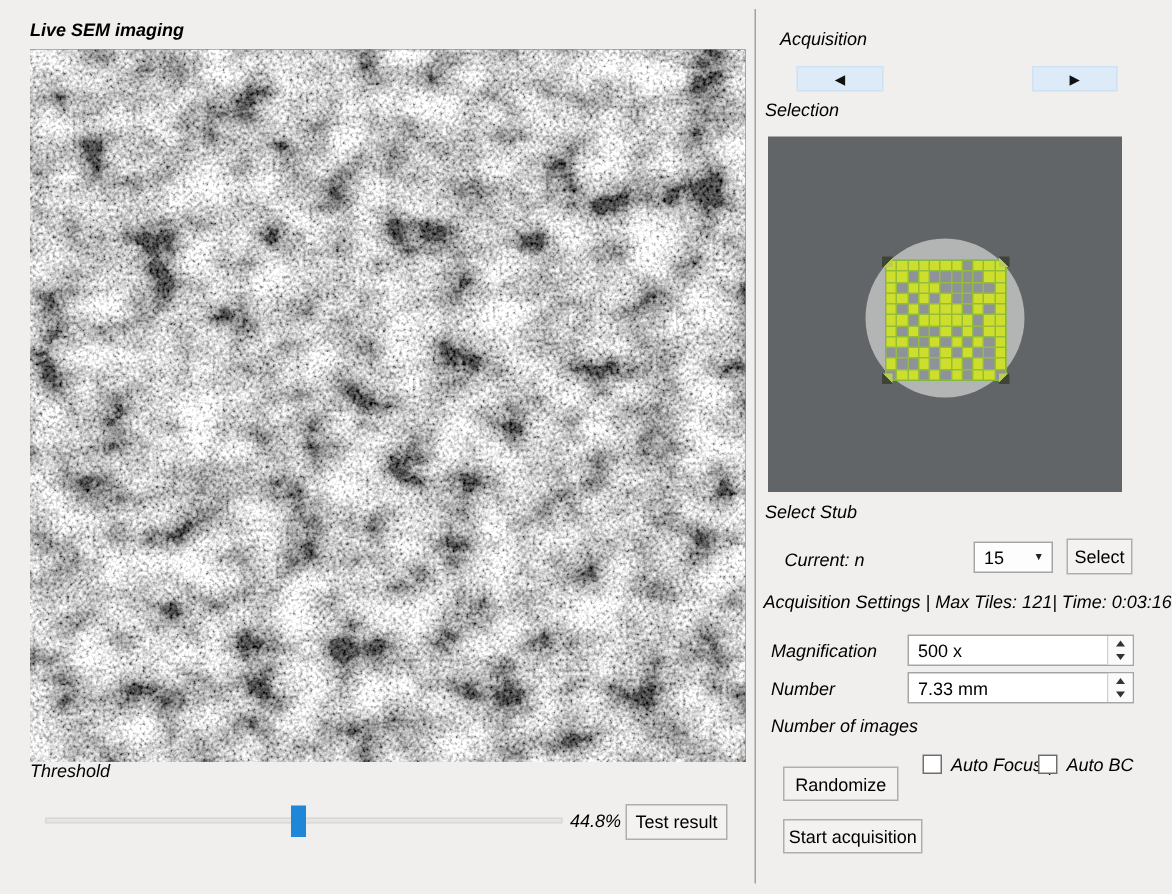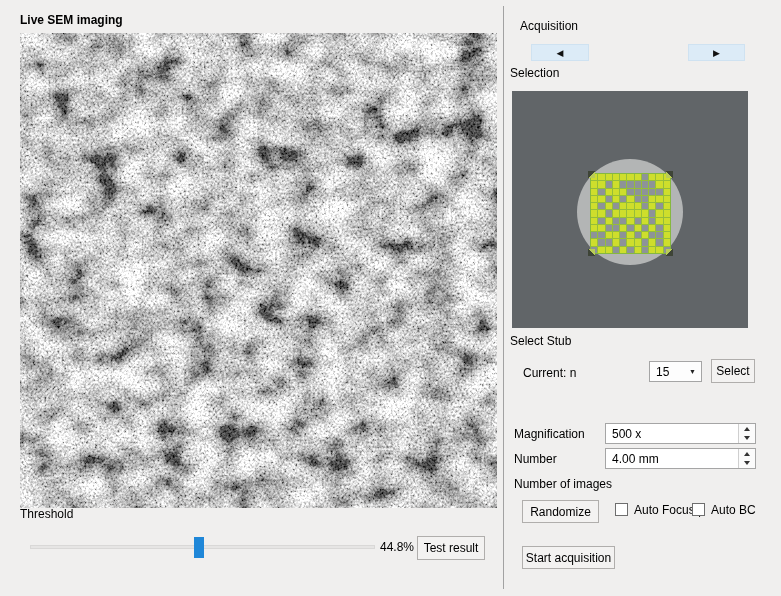--- a/index.html
+++ b/index.html
@@ -3,21 +3,21 @@
 <meta charset="utf-8">
 <style>
   * { margin:0; padding:0; box-sizing:border-box; }
   html,body { width:781px; height:596px; background:#f0efee; }
   #app {
     position:relative; width:781px; height:596px; background:#f0efee;
     font-family:"Liberation Sans", sans-serif; font-size:12px; color:#000;
     overflow:hidden;
   }
   .abs { position:absolute; }
-  .label { white-space:nowrap; }
+  .label { white-space:nowrap;font-style:italic; }
 
   
   .left-title { left:20px; top:13px; font-weight:bold; }
   .sem-wrap { left:20px; top:33px; width:477px; height:475px; background:#3a3a3a; overflow:hidden; }
   .sem-wrap svg { display:block; filter:contrast(1.35) brightness(1.02); }
 
   .threshold-label { left:20px; top:507px; }
   .slider-track { left:30px; top:545px; width:345px; height:4px; background:#e6e5e4; border:1px solid #d9d8d7; }
   .slider-handle { position:absolute; top:-9px; width:10px; height:21px; background:#1f87d8; }
   .threshold-value { left:380px; top:540px; }
@@ -62,21 +62,21 @@
   .field-label-2 { left:514px; top:477px; }
   .spinbox { left:605px; width:151px; height:21px; background:#fff; border:1px solid #a5a5a5;
              display:flex; align-items:center; }
   .spin-0 { top:423px; } .spin-1 { top:448px; } .spin-2 { top:473px; }
   .spin-value { flex:1; padding-left:6px; }
   .spin-col { width:17px; height:100%; border-left:1px solid #cfcfcf; display:flex; flex-direction:column; }
   .spin-btn { flex:1; display:flex; align-items:center; justify-content:center; background:#fbfbfb; }
   .tri-up { width:0; height:0; border-left:3px solid transparent; border-right:3px solid transparent; border-bottom:4px solid #333; }
   .tri-dn { width:0; height:0; border-left:3px solid transparent; border-right:3px solid transparent; border-top:4px solid #333; }
 
-  .randomize-btn { left:522px; top:500px; width:77px; height:23px; }
+  .randomize-btn { left:522px; top:511px; width:77px; height:23px; }
   .checkbox { width:13px; height:13px; background:#fff; border:1px solid #6e6e6e; }
   .cb1 { left:615px; top:503px; } .cb2 { left:692px; top:503px; }
   .cb1-label { left:634px; top:503px; } .cb2-label { left:711px; top:503px; }
 
   .start-btn { left:522px; top:546px; width:93px; height:23px; }
   .load-btn  { left:642px; top:546px; width:113px; height:23px; }
 </style>
 </head>
 <body>
 
@@ -255,37 +255,38 @@
 
   <div class="abs label stub-label">Select Stub</div>
   <div class="abs label current-label">Current: n</div>
 
   <div class="abs dropdown">
     <span>15</span>
     <span class="dd-arrow">▼</span>
   </div>
   <button class="abs btn select-btn">Select</button>
 
+  <div class="abs label settings-summary">Acquisition Settings | Max Tiles: 121| Time: 0:03:16</div>
 
   <div class="abs label field-label-0">Magnification</div>
   <div class="abs spinbox spin-0">
     <span class="spin-value">500 x</span>
     <span class="spin-col">
       <span class="spin-btn">
           <span class="tri-up"></span>
         </span>
       <span class="spin-btn">
           <span class="tri-dn"></span>
         </span>
     </span>
   </div>
 
   <div class="abs label field-label-1">Number</div>
   <div class="abs spinbox spin-1">
-    <span class="spin-value">4.00 mm</span>
+    <span class="spin-value">7.33 mm</span>
     <span class="spin-col">
       <span class="spin-btn">
           <span class="tri-up"></span>
         </span>
       <span class="spin-btn">
           <span class="tri-dn"></span>
         </span>
     </span>
   </div>
 

